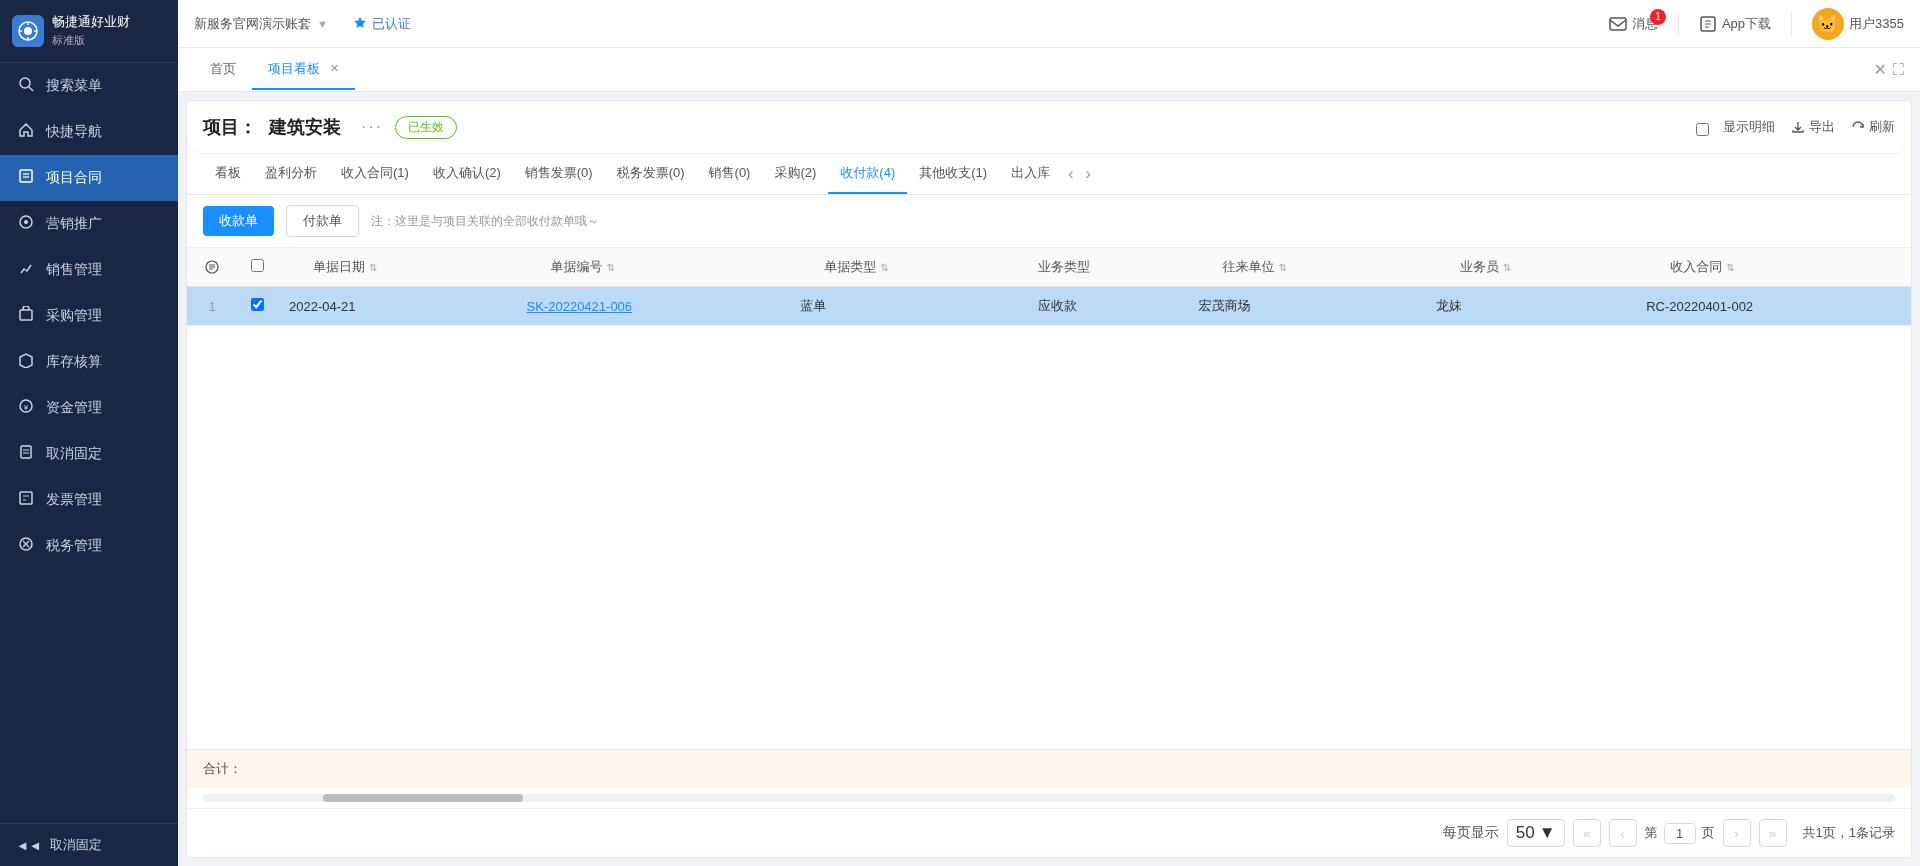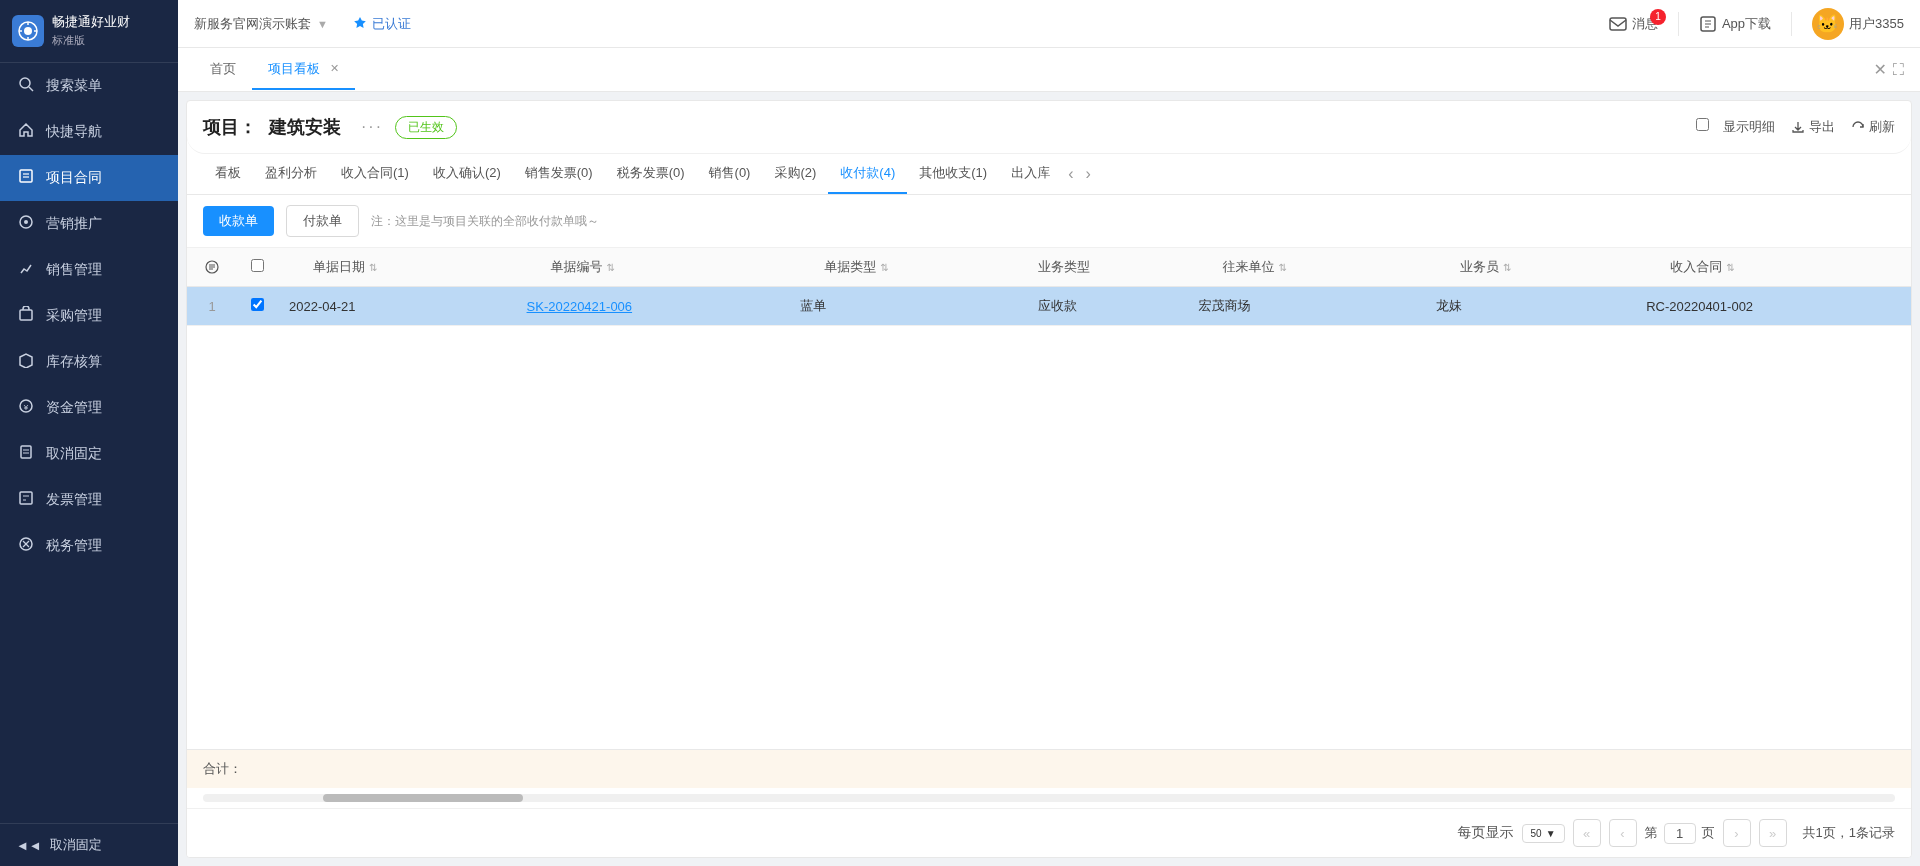--- a/index.html
+++ b/index.html
@@ -220,21 +220,21 @@
     .header-action-btn {
       display: flex;
       align-items: center;
       gap: 4px;
       cursor: pointer;
       color: #555;
       font-size: 13px;
     }
     .checkbox-label {
       display: flex;
-      align-items: flex-start;
+      align-items: flex-end;
       gap: 14px;
       cursor: pointer;
       font-size: 13px;
       color: #555;
     }
     input[type="checkbox"] { cursor: pointer; }
 
     
     .subtabs {
       display: flex;
@@ -369,21 +369,21 @@
       padding: 10px 16px;
       gap: 8px;
       border-top: 1px solid #f0f0f0;
       background: #fff;
     }
     .pagination-label { font-size: 14px; color: #555; }
     .pagination-select {
       border: 1px solid #d9d9d9;
       border-radius: 4px;
       padding: 3px 8px;
-      font-size: 10px;
+      font-size: 17px;
       cursor: pointer;
       display: flex;
       align-items: center;
       gap: 4px;
     }
     .pagination-btn {
       width: 28px;
       height: 28px;
       border: 1px solid #d9d9d9;
       background: #fff;

